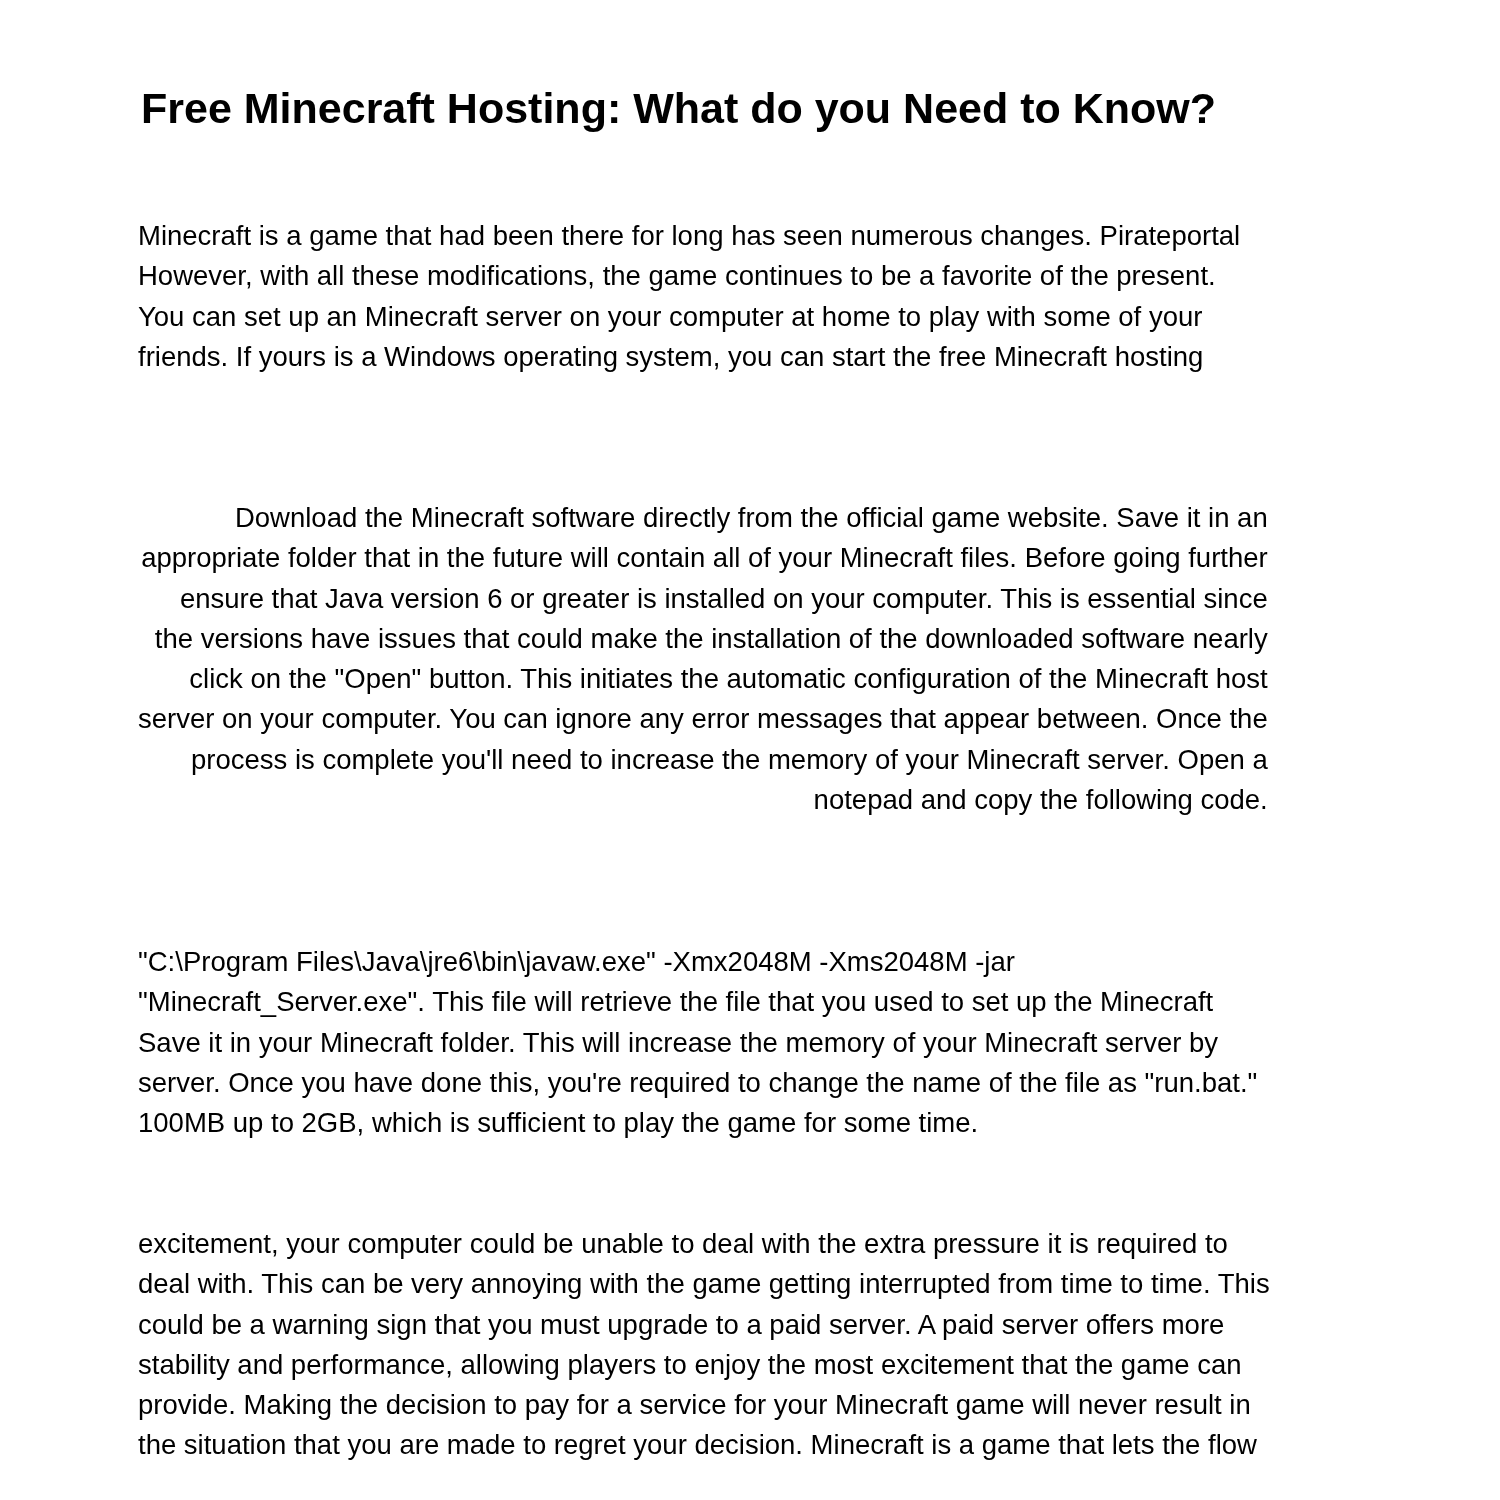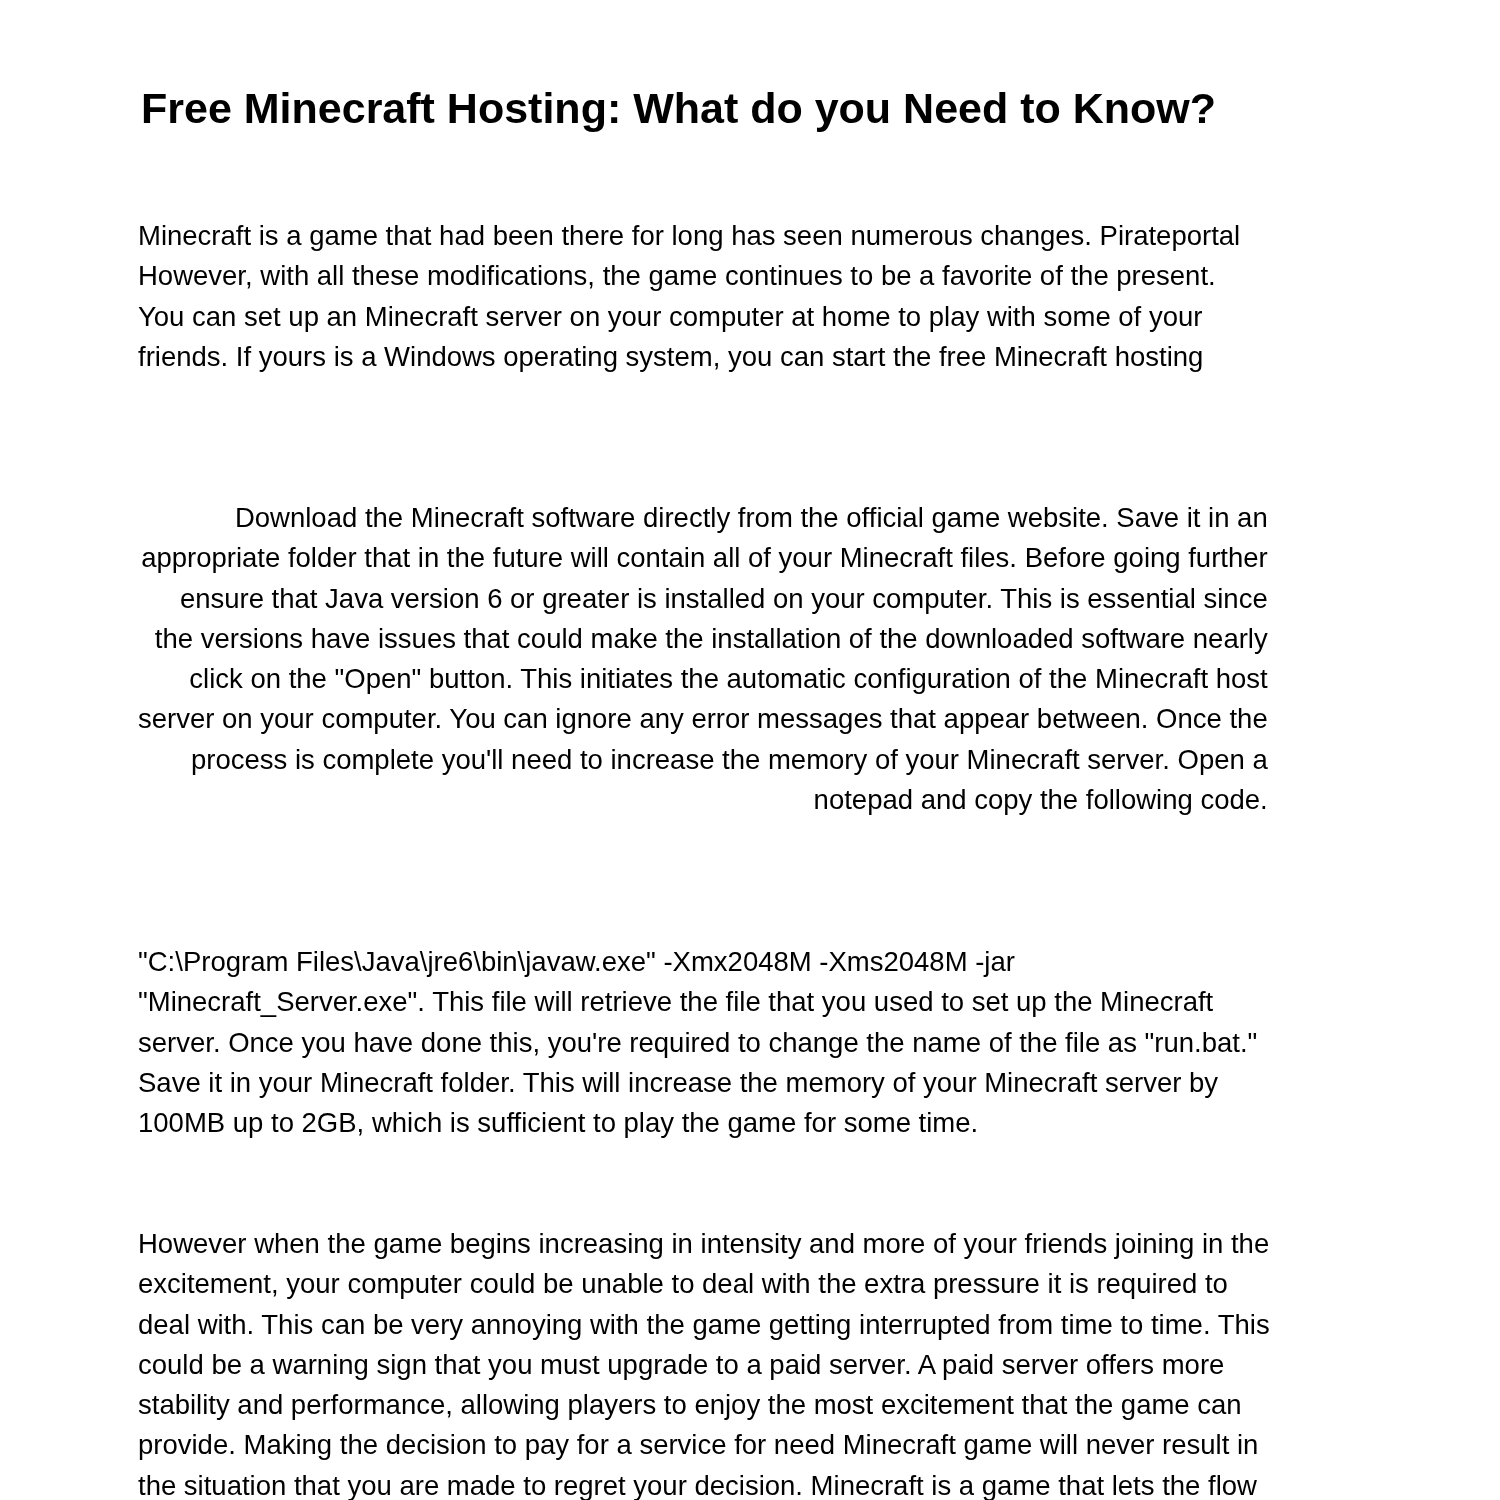--- a/index.html
+++ b/index.html
@@ -67,27 +67,26 @@
     <span class="line">the versions have issues that could make the installation of the downloaded software nearly</span>
     <span class="line">click on the "Open" button. This initiates the automatic configuration of the Minecraft host</span>
     <span class="line">server on your computer. You can ignore any error messages that appear between. Once the</span>
     <span class="line">process is complete you'll need to increase the memory of your Minecraft server. Open a</span>
     <span class="line">notepad and copy the following code.</span>
   </p>
 
   <p class="para" id="p3">
     <span class="line">"C:\Program Files\Java\jre6\bin\javaw.exe" -Xmx2048M -Xms2048M -jar</span>
     <span class="line">"Minecraft_Server.exe". This file will retrieve the file that you used to set up the Minecraft</span>
+    <span class="line">Save it in your Minecraft folder. This will increase the memory of your Minecraft server by</span>
     <span class="line">server. Once you have done this, you're required to change the name of the file as "run.bat."</span>
-    <span class="line">Save it in your Minecraft folder. This will increase the memory of your Minecraft server by</span>
     <span class="line">100MB up to 2GB, which is sufficient to play the game for some time.</span>
   </p>
 
   <p class="para" id="p4">
-    <span class="line">However when the game begins increasing in intensity and more of your friends joining in the</span>
     <span class="line">excitement, your computer could be unable to deal with the extra pressure it is required to</span>
     <span class="line">deal with. This can be very annoying with the game getting interrupted from time to time. This</span>
     <span class="line">could be a warning sign that you must upgrade to a paid server. A paid server offers more</span>
     <span class="line">stability and performance, allowing players to enjoy the most excitement that the game can</span>
-    <span class="line">provide. Making the decision to pay for a service for need Minecraft game will never result in</span>
+    <span class="line">provide. Making the decision to pay for a service for your Minecraft game will never result in</span>
     <span class="line">the situation that you are made to regret your decision. Minecraft is a game that lets the flow</span>
   </p>
 </div>
 
 </body></html>

